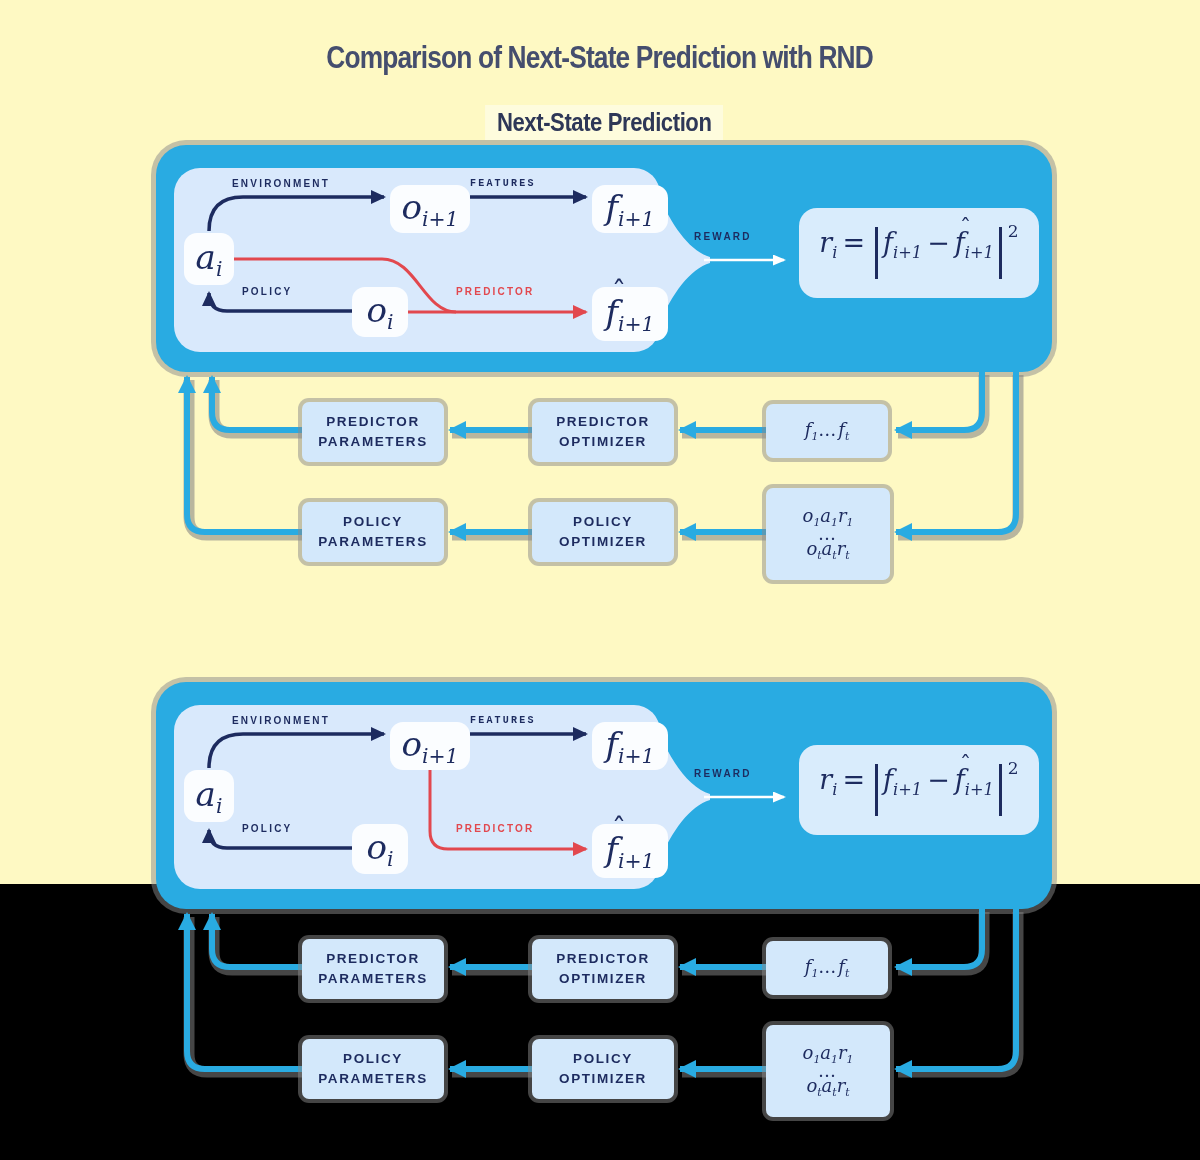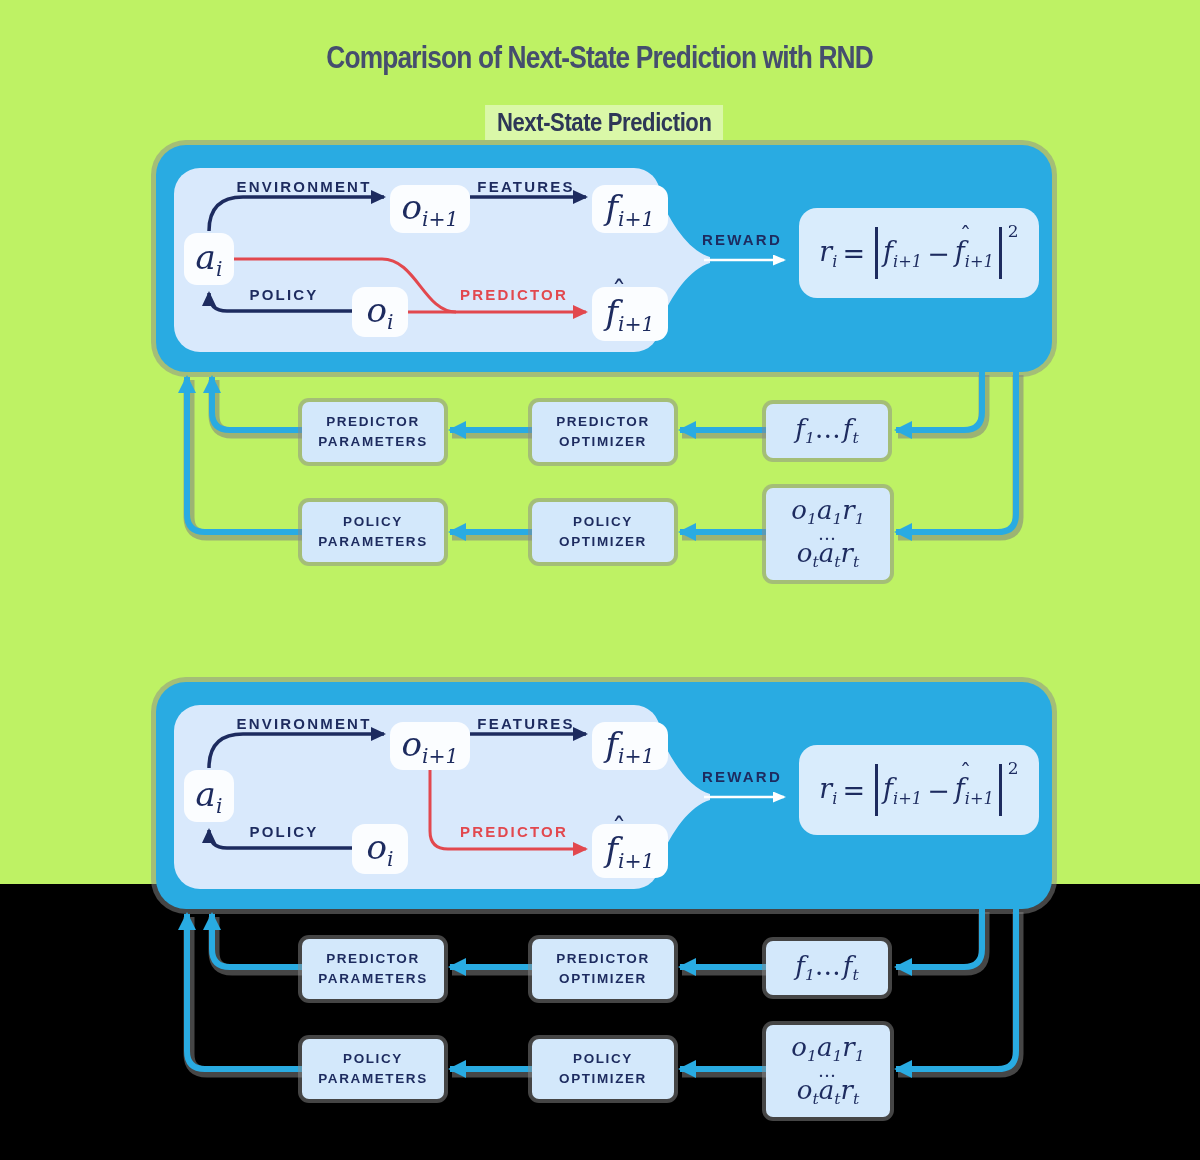--- a/index.html
+++ b/index.html
@@ -1,17 +1,17 @@
 <!DOCTYPE html>
 <html><head>
 <meta charset="utf-8">
 <style>
   html,body{margin:0;padding:0;background:#000;width:1200px;height:1160px;overflow:hidden;
     font-family:"Liberation Sans",sans-serif;}
-  .page{position:relative;width:1200px;height:884px;background:#bef264;}
+  .page{position:relative;width:1200px;height:884px;background:#fef9c3;}
 
   
   .page-title{position:absolute;top:40px;left:0;width:1200px;text-align:center;}
   .page-title span{display:inline-block;font-weight:bold;font-size:31px;color:#454e6e;
     letter-spacing:-1px;transform:scaleX(.85);transform-origin:center;}
   .diagram{position:absolute;left:4px;width:1200px;height:537px;padding-left:19px;}
   .subtitle{position:absolute;top:0;left:0;width:1200px;text-align:center;}
   .subtitle span{display:inline-block;font-weight:bold;font-size:26px;color:#2e3757;
     letter-spacing:-.5px;background:rgba(255,255,255,.44);padding:2px 14px;
     transform:scaleX(.85);transform-origin:center;}
@@ -41,50 +41,50 @@
   .math sub{font-size:.6em;font-style:italic;vertical-align:-.35em;letter-spacing:0;}
   .mhat{position:relative;display:inline-block;}
   .mhat .circ{position:absolute;top:-.58em;left:.22em;font-style:normal;font-size:.85em;}
   .n-action{left:180px;top:128px;width:50px;height:52px;}
   .n-nextobs{left:386px;top:80px;width:80px;height:48px;}
   .n-feat{left:588px;top:80px;width:76px;height:48px;}
   .n-obs{left:348px;top:182px;width:56px;height:50px;}
   .n-pred{left:588px;top:182px;width:76px;height:54px;}
 
   
-  .flabel{position:absolute;font-weight:bold;font-size:15px;letter-spacing:2.2px;
-    color:#1d2b5f;text-align:center;}
+  .flabel{position:absolute;font-weight:bold;font-size:10px;letter-spacing:2.2px;
+    color:#1d2b5f;text-align:left;}
   .l-env{left:228px;top:73px;width:144px;}
-  .l-feat{left:466px;top:73px;width:112px;}
+  .l-feat{left:466px;top:73px;width:112px;font-family:Liberation Mono, monospace;}
   .l-policy{left:238px;top:181px;width:84px;}
   .l-predictor{left:452px;top:181px;width:116px;color:#e2484e;}
   .l-reward{left:690px;top:126px;width:96px;}
 
   
   .rewardbox{position:absolute;left:795px;top:103px;width:240px;height:90px;background:#d9ecfc;
     border-radius:18px;display:flex;align-items:center;justify-content:center;}
-  .formula{display:flex;align-items:center;font-size:27px;}
+  .formula{display:flex;align-items:flex-start;font-size:27px;}
   .formula .math{font-size:27px;}
   .formula .op{font-family:"DejaVu Serif",serif;font-style:normal;color:#1d2b5f;margin:0 5px;}
   .vbar{width:3px;height:52px;background:#1d2b5f;margin:0 5px;}
   .exp{font-family:"DejaVu Serif",serif;font-style:normal;color:#1d2b5f;font-size:17px;
     align-self:flex-start;margin:-6px 0 0 1px;}
 
   
   .loopbox{position:absolute;background:#d3e8fb;border-radius:7px;
     box-shadow:0 0 0 4px rgba(138,138,138,.5);display:flex;flex-direction:column;
     align-items:center;justify-content:center;text-align:center;}
   .loopbox .tl{font-weight:bold;font-size:13.5px;letter-spacing:1.6px;color:#1d2b5f;line-height:1.5;}
   .b-predparam{left:298px;top:297px;width:142px;height:60px;}
   .b-predopt{left:528px;top:297px;width:142px;height:60px;}
   .b-fhist{left:762px;top:299px;width:122px;height:54px;}
   .b-polparam{left:298px;top:397px;width:142px;height:60px;}
   .b-polopt{left:528px;top:397px;width:142px;height:60px;}
   .b-rollout{left:762px;top:383px;width:124px;height:92px;}
-  .b-fhist .math,.b-rollout .math{font-size:26px;}
+  .b-fhist .math,.b-rollout .math{font-size:18px;}
   .b-rollout .rline{line-height:1.05;}
   .b-rollout .mdots{font-family:"DejaVu Serif",serif;font-style:normal;color:#1d2b5f;
     font-size:18px;line-height:.7;letter-spacing:2px;}
   .dots{font-style:normal;letter-spacing:2px;}
 </style>
 </head>
 <body>
 
 <svg width="0" height="0" style="position:absolute">
   <defs>

